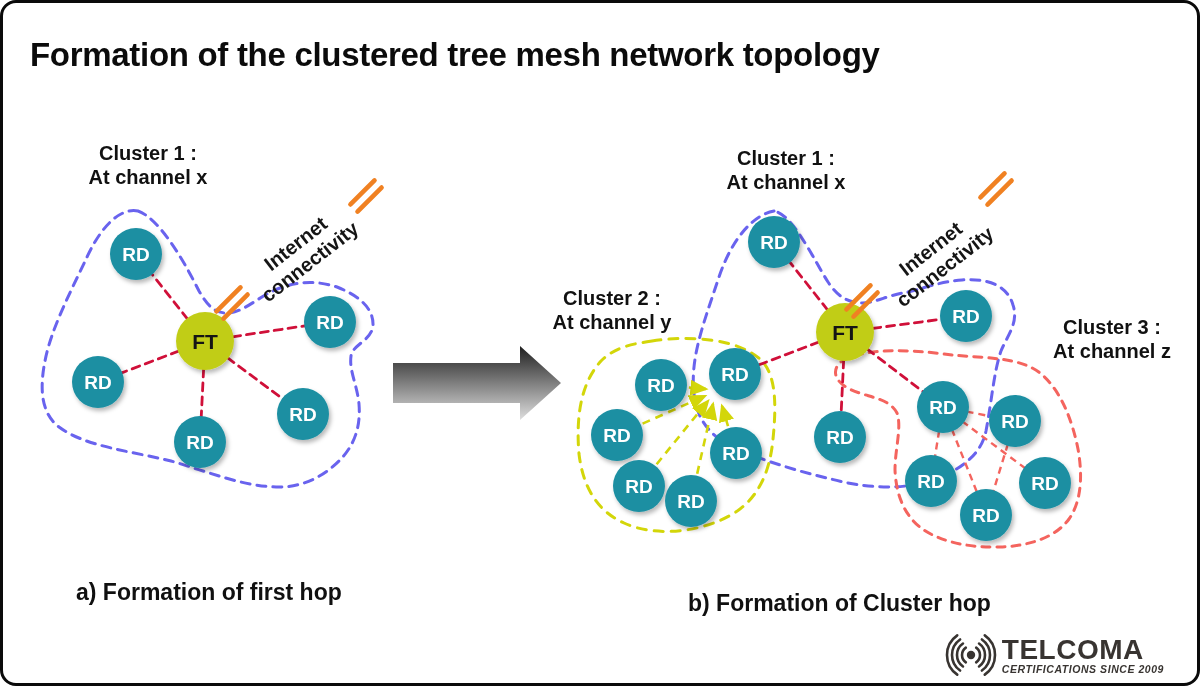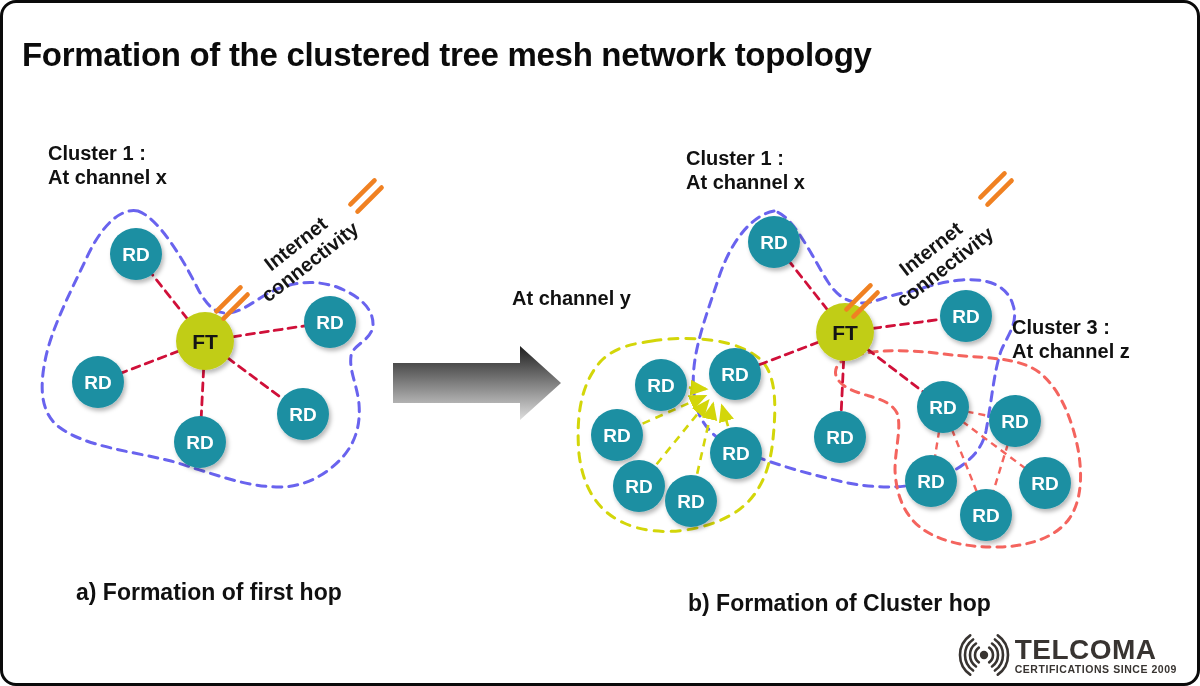--- a/index.html
+++ b/index.html
@@ -6,39 +6,39 @@
   body{
     width:1200px;height:686px;position:relative;background:#ffffff;
     font-family:"Liberation Sans",sans-serif;overflow:hidden;
   }
   .frame{
     position:absolute;inset:0;border:3px solid #0a0a0a;border-radius:16px;
     box-sizing:border-box;pointer-events:none;z-index:50;
   }
   #topo{position:absolute;left:0;top:0;width:1200px;height:686px;}
   .title{
-    position:absolute;left:22px;top:36px;font-size:33px;font-weight:700;
+    position:absolute;left:30px;top:36px;font-size:33px;font-weight:700;
     color:#0b0b0b;letter-spacing:-0.3px;
   }
   .clabel{
-    position:absolute;width:200px;text-align:left;font-size:20px;
+    position:absolute;width:200px;text-align:center;font-size:20px;
     font-weight:600;color:#111;line-height:24px;
   }
   .ilabel{
     position:absolute;width:190px;text-align:center;transform:rotate(-38deg);
     font-weight:700;font-size:20px;line-height:23px;color:#151515;
   }
   .caption{position:absolute;font-size:23px;font-weight:600;color:#101010;margin-top:31px;}
   .logo{
-    position:absolute;right:23px;bottom:8px;display:flex;align-items:center;
+    position:absolute;right:36px;bottom:8px;display:flex;align-items:center;
     gap:4px;color:#383431;z-index:40;
   }
   .logo-icon{width:54px;height:46px;}
   .brand{font-size:28px;font-weight:800;letter-spacing:0.5px;line-height:27px;}
-  .tagline{font-size:10.5px;font-weight:600;letter-spacing:0.55px;}
+  .tagline{font-size:10.5px;font-weight:600;letter-spacing:0.55px;font-style:italic;}
 </style>
 </head>
 <body>
 
 <svg id="topo" viewBox="0 0 1200 686">
   <defs>
     <linearGradient id="agrad" x1="0" y1="0" x2="0" y2="1">
       <stop offset="0" stop-color="#1f1f1f"></stop>
       <stop offset="1" stop-color="#dedede"></stop>
     </linearGradient>
@@ -146,20 +146,21 @@
   <div>Internet</div>
   <div>connectivity</div>
 </div>
 <div class="caption" style="left:76px;top:548px">a) Formation of first hop</div>
 
 <div class="clabel" style="left:686px;top:146px">
   <div>Cluster 1 :</div>
   <div>At channel x</div>
 </div>
 <div class="clabel" style="left:512px;top:286px">
+  <div>Cluster 2 :</div>
   <div>At channel y</div>
 </div>
 <div class="clabel" style="left:1012px;top:315px">
   <div>Cluster 3 :</div>
   <div>At channel z</div>
 </div>
 <div class="ilabel" style="left:843px;top:235px">
   <div>Internet</div>
   <div>connectivity</div>
 </div>

